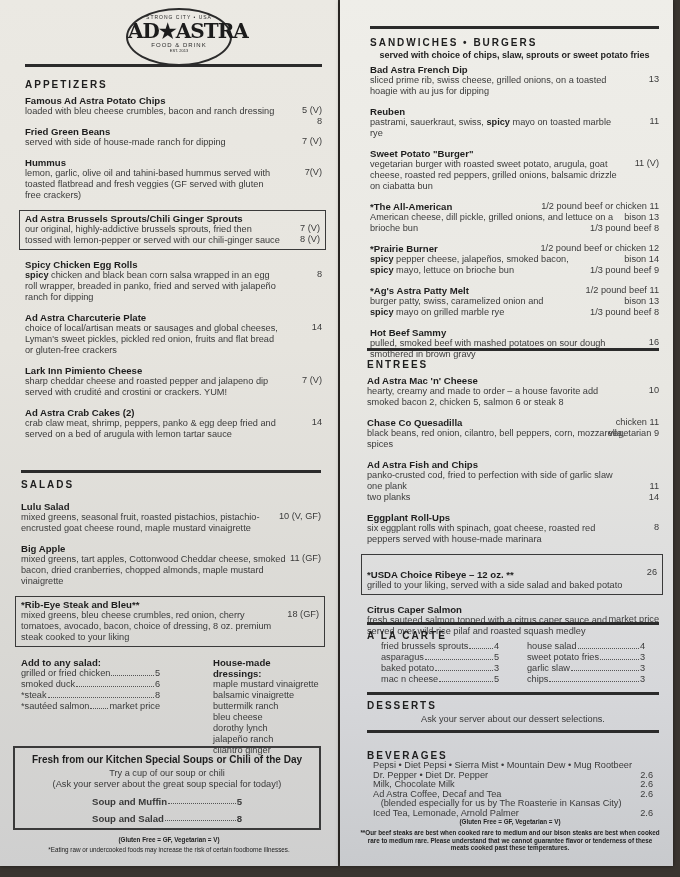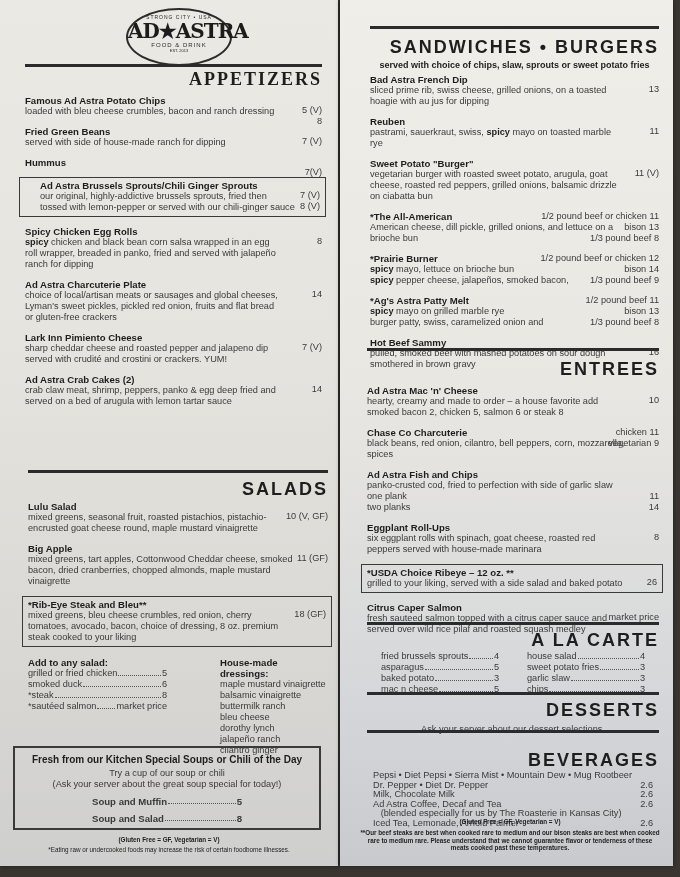--- a/index.html
+++ b/index.html
@@ -11,21 +11,21 @@
     position:relative;
   }
   .page {
     position:absolute; top:0;
     background:linear-gradient(180deg,#ebe9e3 0%,#e6e4de 40%,#d9d8d4 75%,#cfcfcf 100%);
     box-shadow:0 0 4px rgba(0,0,0,.5);
   }
   .page.left { left:0; width:338px; height:866px; }
   .page.right { left:340px; width:333px; height:866px; background:linear-gradient(180deg,#efeee9 0%,#e8e7e2 45%,#d6d7da 80%,#c8cacd 100%); }
   .rule { height:3px; background:#2b2b2b; }
-  .sec-title { text-align:right; font-weight:bold; letter-spacing:2px; font-size:18px; color:#1e1e1e; }
+  .sec-title { text-align:left; font-weight:bold; letter-spacing:2px; font-size:10px; color:#1e1e1e; }
   .item { position:relative; }
   .iname { font-weight:bold; font-size:9.6px; color:#1e1e1e; line-height:11px; }
   .idesc { font-size:9.2px; line-height:11px; color:#3a3a3a; }
   .price { position:absolute; right:0; top:0; font-size:9.2px; line-height:11px; text-align:right; color:#3a3a3a; }
   .box { border:1.5px solid #3a3a3a; }
   .sp { font-weight:bold; color:#1e1e1e; }
   .logo {
     position:absolute; left:126px; top:8px; width:102px; height:54px;
     border:2px solid #2b2b2b; border-radius:50%;
     text-align:center;
@@ -45,38 +45,39 @@
 <div class="page left">
   <div class="logo">
     <div class="top">STRONG CITY • USA</div>
     <div class="main">AD★ASTRA</div>
     <div class="sub">FOOD &amp; DRINK</div>
     <div class="est">EST. 2013</div>
   </div>
 
   <div style="position:absolute;left:25px;top:64px;width:297px;">
     <div class="rule"></div>
-    <div class="sec-title" style="margin-top:2px;font-family:Liberation Serif, serif;">APPETIZERS</div>
+    <div class="sec-title" style="margin-top:12px;">APPETIZERS</div>
     <div id="app-list" style="margin-top:5px;">
         <div class="item" style="margin-top: 0px;">
           <div class="iname">Famous Ad Astra Potato Chips</div>
           <div class="idesc" style="width: 255px;"><span>loaded with bleu cheese crumbles, bacon and ranch dressing</span></div>
           <div class="price" style="white-space: pre; top: 10px;">5 (V)
 8</div>
         </div>
         <div class="item" style="margin-top: 9px;">
           <div class="iname">Fried Green Beans</div>
           <div class="idesc" style="width: 255px;"><span>served with side of house-made ranch for dipping</span></div>
           <div class="price" style="white-space: pre; top: 10px;">7 (V)</div>
         </div>
         <div class="item" style="margin-top: 9px;">
           <div class="iname">Hummus</div>
+          <div class="idesc" style="width: 255px;"><span>lemon, garlic, olive oil and tahini-based hummus served with toasted flatbread and fresh veggies (GF served with gluten free crackers)</span></div>
           <div class="price" style="white-space: pre; top: 10px;">7(V)</div>
         </div>
-        <div class="item box" style="margin-top: 9px; padding: 2px 20px 3px; margin-left: -6px; margin-right: -4px;">
+        <div class="item box" style="margin-top: 9px; padding: 2px 5px 3px; margin-left: -6px; margin-right: -4px;">
           <div class="iname">Ad Astra Brussels Sprouts/Chili Ginger Sprouts</div>
           <div class="idesc" style="width: 255px;"><span>our original, highly-addictive brussels sprouts, fried then tossed with lemon-pepper or served with our chili-ginger sauce</span></div>
           <div class="price" style="white-space: pre; right: 5px; top: 12px;">7 (V)
 8 (V)</div>
         </div>
         <div class="item" style="margin-top: 9px;">
           <div class="iname">Spicy Chicken Egg Rolls</div>
           <div class="idesc" style="width: 255px;"><span class="sp">spicy</span><span> chicken and black bean corn salsa wrapped in an egg roll wrapper, breaded in panko, fried and served with jalapeño ranch for dipping</span></div>
           <div class="price" style="white-space: pre; top: 10px;">8</div>
         </div>
@@ -91,24 +92,24 @@
           <div class="price" style="white-space: pre; top: 10px;">7 (V)</div>
         </div>
         <div class="item" style="margin-top: 9px;">
           <div class="iname">Ad Astra Crab Cakes (2)</div>
           <div class="idesc" style="width: 255px;"><span>crab claw meat, shrimp, peppers, panko &amp; egg deep fried and served on a bed of arugula with lemon tartar sauce</span></div>
           <div class="price" style="white-space: pre; top: 10px;">14</div>
         </div>
       </div>
   </div>
 
-  <div style="position:absolute;left:28px;top:470px;width:300px;">
+  <div style="position:absolute;left:21px;top:470px;width:300px;">
     <div class="rule"></div>
     <div class="sec-title" style="margin-top:6px;">SALADS</div>
-    <div id="salad-list" style="margin-top:1px;">
+    <div id="salad-list" style="margin-top:11px;">
         <div class="item" style="margin-top: 0px;">
           <div class="iname">Lulu Salad</div>
           <div class="idesc" style="width: 265px;"><span>mixed greens, seasonal fruit, roasted pistachios, pistachio-encrusted goat cheese round, maple mustard vinaigrette</span></div>
           <div class="price" style="white-space: pre; top: 10px;">10 (V, GF)</div>
         </div>
         <div class="item" style="margin-top: 9px;">
           <div class="iname">Big Apple</div>
           <div class="idesc" style="width: 265px;"><span>mixed greens, tart apples, Cottonwood Cheddar cheese, smoked bacon, dried cranberries, chopped almonds, maple mustard vinaigrette</span></div>
           <div class="price" style="white-space: pre; top: 10px;">11 (GF)</div>
         </div>
@@ -207,30 +208,30 @@
         </div>
         <div class="item" style="margin-top: 9px;">
           <div class="iname">*The All-American</div>
           <div class="idesc" style="width: 250px;"><span>American cheese, dill pickle, grilled onions, and lettuce on a brioche bun</span></div>
           <div class="price" style="white-space: pre; top: 0px;">1/2 pound beef or chicken 11
 bison 13
 1/3 pound beef 8</div>
         </div>
         <div class="item" style="margin-top: 9px;">
           <div class="iname">*Prairie Burner</div>
+          <div class="idesc" style="width: 250px;"><span class="sp">spicy</span><span> pepper cheese, jalapeños, smoked bacon,</span></div>
           <div class="idesc"><span class="sp">spicy</span><span> mayo, lettuce on brioche bun</span></div>
-          <div class="idesc" style="width: 250px;"><span class="sp">spicy</span><span> pepper cheese, jalapeños, smoked bacon,</span></div>
           <div class="price" style="white-space: pre; top: 0px;">1/2 pound beef or chicken 12
 bison 14
 1/3 pound beef 9</div>
         </div>
         <div class="item" style="margin-top: 9px;">
           <div class="iname">*Ag's Astra Patty Melt</div>
+          <div class="idesc" style="width: 250px;"><span>burger patty, swiss, caramelized onion and</span></div>
           <div class="idesc"><span class="sp">spicy</span><span> mayo on grilled marble rye</span></div>
-          <div class="idesc" style="width: 250px;"><span>burger patty, swiss, caramelized onion and</span></div>
           <div class="price" style="white-space: pre; top: 0px;">1/2 pound beef 11
 bison 13
 1/3 pound beef 8</div>
         </div>
         <div class="item" style="margin-top: 9px;">
           <div class="iname">Hot Beef Sammy</div>
           <div class="idesc" style="width: 250px;"><span>pulled, smoked beef with mashed potatoes on sour dough smothered in brown gravy</span></div>
           <div class="price" style="white-space: pre; top: 10px;">16</div>
         </div>
       </div>
@@ -239,21 +240,21 @@
   <div style="position:absolute;left:27px;top:348px;width:292px;">
     <div class="rule"></div>
     <div class="sec-title" style="margin-top:8px;">ENTREES</div>
     <div id="entree-list" style="margin-top:5px;">
         <div class="item" style="margin-top: 0px;">
           <div class="iname">Ad Astra Mac 'n' Cheese</div>
           <div class="idesc" style="width: 260px;"><span>hearty, creamy and made to order – a house favorite add smoked bacon 2, chicken 5, salmon 6 or steak 8</span></div>
           <div class="price" style="white-space: pre; top: 10px;">10</div>
         </div>
         <div class="item" style="margin-top: 9px;">
-          <div class="iname">Chase Co Charcuterie</div>
+          <div class="iname">Chase Co Quesadilla</div>
           <div class="idesc" style="width: 260px;"><span>black beans, red onion, cilantro, bell peppers, corn, mozzarella, spices</span></div>
           <div class="price" style="white-space: pre; top: 0px;">chicken 11
 vegetarian 9</div>
         </div>
         <div class="item" style="margin-top: 9px;">
           <div class="iname">Ad Astra Fish and Chips</div>
           <div class="idesc" style="width: 260px;"><span>panko-crusted cod, fried to perfection with side of garlic slaw</span></div>
           <div class="idesc" style="display: flex; justify-content: space-between;">
             <span>one plank</span>
             <span>11</span>
@@ -261,21 +262,21 @@
           <div class="idesc" style="display: flex; justify-content: space-between;">
             <span>two planks</span>
             <span>14</span>
           </div>
         </div>
         <div class="item" style="margin-top: 9px;">
           <div class="iname">Eggplant Roll-Ups</div>
           <div class="idesc" style="width: 260px;"><span>six eggplant rolls with spinach, goat cheese, roasted red peppers served with house-made marinara</span></div>
           <div class="price" style="white-space: pre; top: 10px;">8</div>
         </div>
-        <div class="item box" style="margin-top: 9px; padding: 2px 5px 3px; margin-left: -6px; margin-right: -4px;">
+        <div class="item box" style="margin-top: 9px; padding: 14px 5px 3px; margin-left: -6px; margin-right: -4px;">
           <div class="iname">*USDA Choice Ribeye – 12 oz. **</div>
           <div class="idesc" style="width: 260px;"><span>grilled to your liking, served with a side salad and baked potato</span></div>
           <div class="price" style="white-space: pre; right: 5px; top: 12px;">26</div>
         </div>
         <div class="item" style="margin-top: 9px;">
           <div class="iname">Citrus Caper Salmon</div>
           <div class="idesc" style="width: 260px;"><span>fresh sauteed salmon topped with a citrus caper sauce and served over wild rice pilaf and roasted squash medley</span></div>
           <div class="price" style="white-space: pre; top: 10px;">market price</div>
         </div>
       </div>

